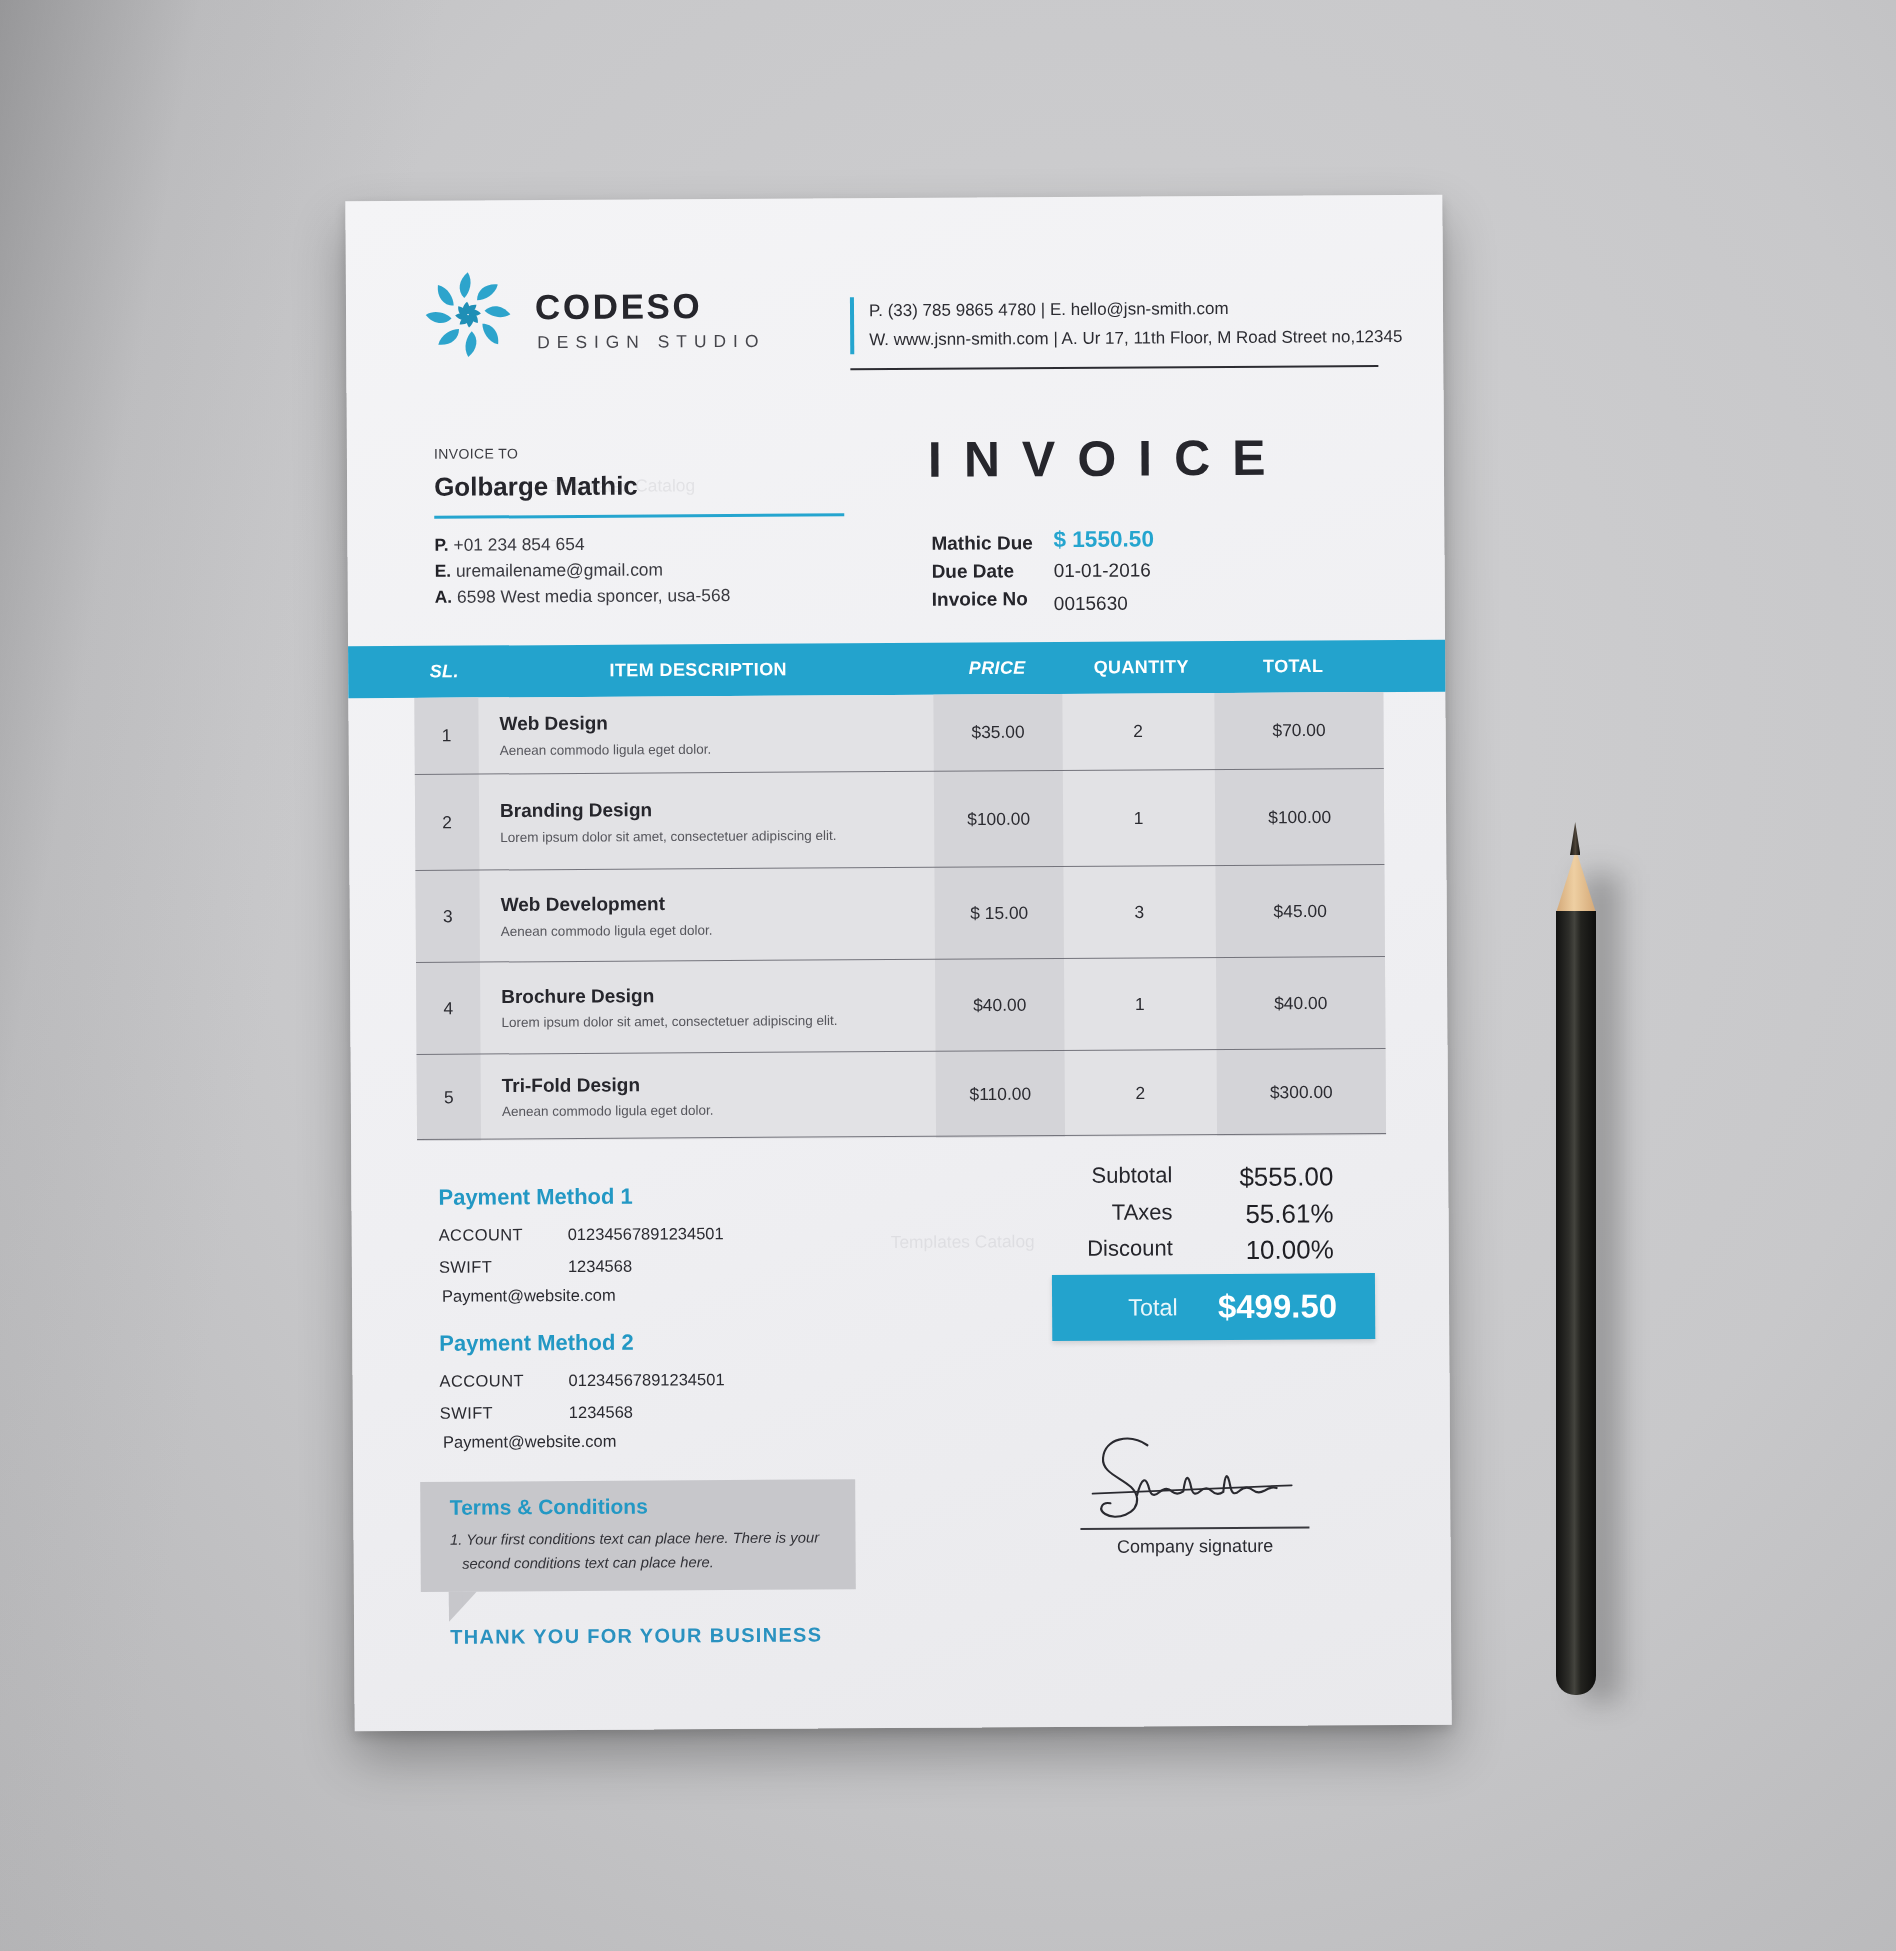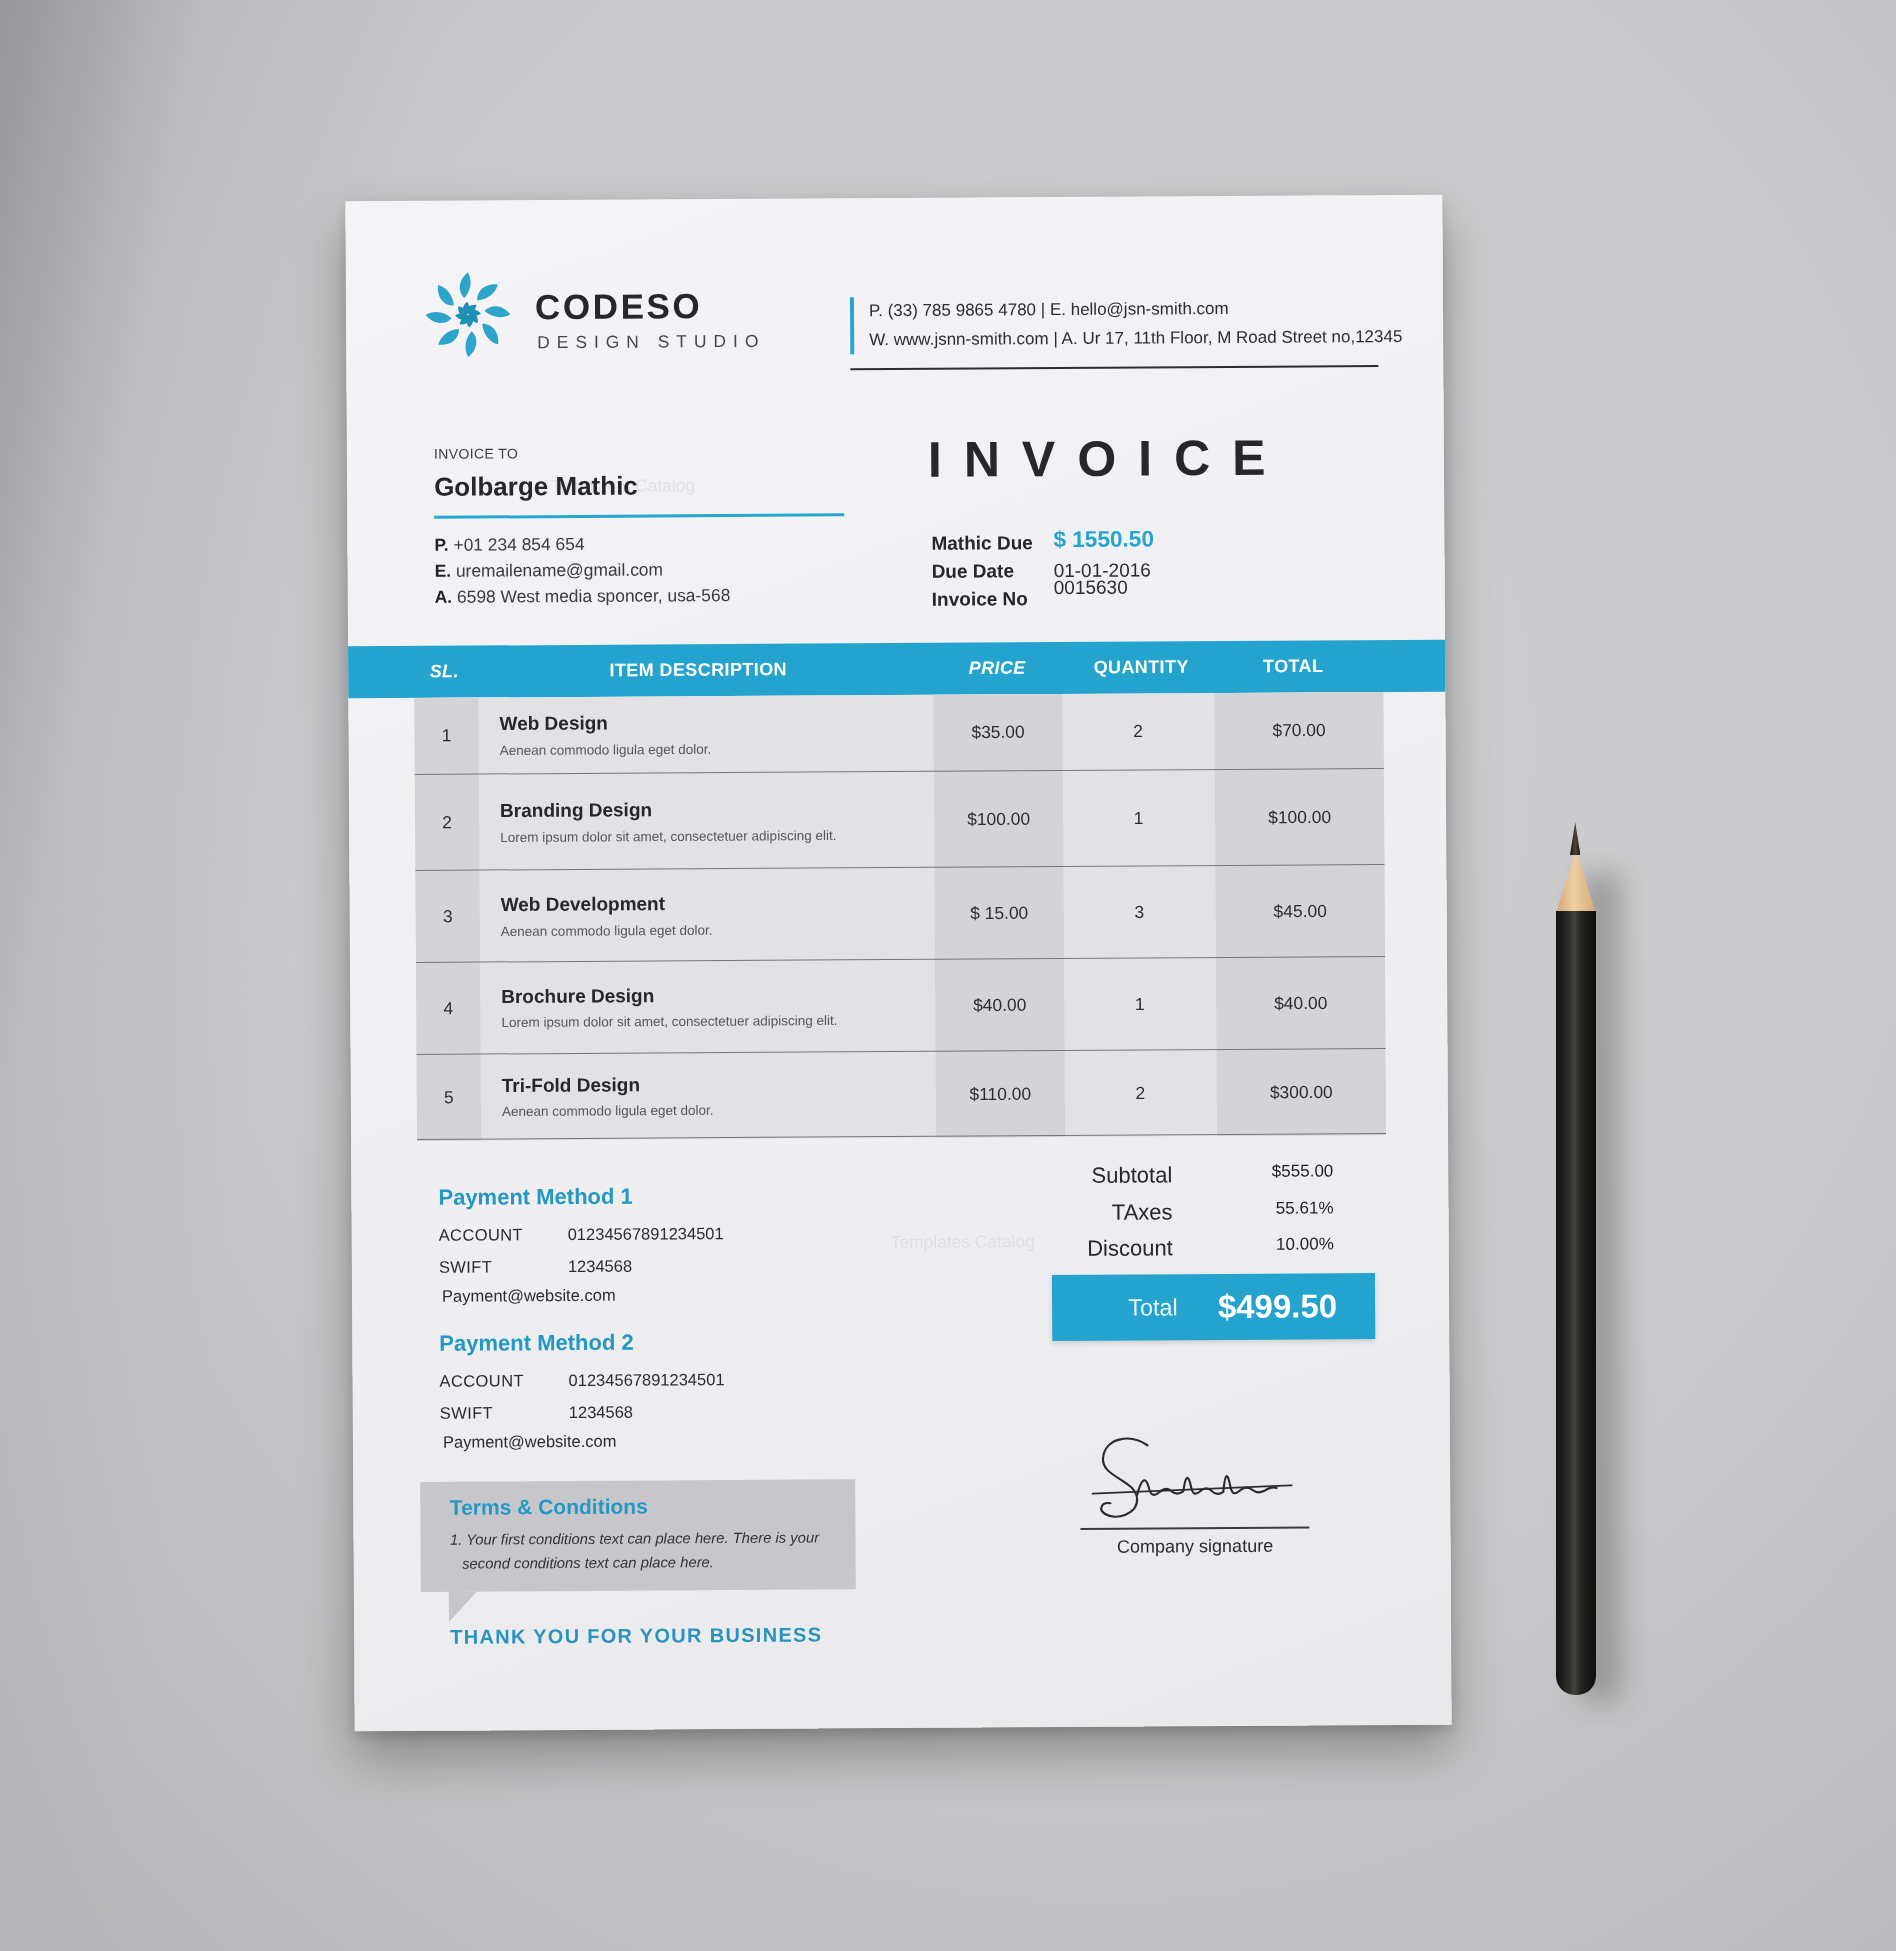--- a/index.html
+++ b/index.html
@@ -53,21 +53,21 @@
   .c-price{left:519px;width:129px;text-align:center;font-size:17.4px;color:#2b2b31;}
   .c-qty{left:648px;width:151px;text-align:center;font-size:17.4px;color:#2b2b31;}
   .c-total{left:800px;width:169px;text-align:center;font-size:17.4px;color:#2b2b31;}
   
   .pay-head{left:87px;font-size:22px;font-weight:bold;color:#2398c4;}
   .pay-label{left:87px;font-size:16.5px;color:#2b2b31;letter-spacing:0.4px;}
   .pay-value{left:216px;font-size:16.5px;color:#2b2b31;}
   .pay-email{left:90px;font-size:16.5px;color:#2b2b31;}
   
   .sum-label{font-size:22px;color:#26262c;width:256px;left:565px;text-align:right;}
-  .sum-value{font-size:17px;color:#1f1f24;width:158px;left:824px;text-align:right;}
+  .sum-value{font-size:26px;color:#1f1f24;width:158px;left:824px;text-align:right;}
   .total-box{left:700px;top:1078px;width:323px;height:66px;background:#23a3cd;
              display:flex;align-items:center;box-shadow:0 2.6px 5.2px rgba(0,0,0,.12);}
   .total-label{margin-left:76px;font-size:23.5px;color:#e9f6fb;}
   .total-value{margin-left:auto;margin-right:38px;font-size:33px;font-weight:bold;color:#ffffff;}
   
   .sig-svg{left:718px;top:1232px;width:249px;height:94px;}
   .sig-line{left:727px;top:1331px;width:229px;height:1.7px;background:#3a3a40;}
   .sig-caption{left:727px;top:1340px;width:229px;text-align:center;font-size:18px;color:#2b2b31;}
   
   .terms-box{left:67px;top:1281px;width:435px;height:110px;background:#c7c7cb;}
@@ -133,21 +133,21 @@
     <div class="abs invto-row" style="top:334px;"><b>P.</b> <span>+01 234 854 654</span></div>
     <div class="abs invto-row" style="top:360px;"><b>E.</b> <span>uremailename@gmail.com</span></div>
     <div class="abs invto-row" style="top:386px;"><b>A.</b> <span>6598 West media sponcer, usa-568</span></div>
 
     <div class="abs inv-title">INVOICE</div>
     <div class="abs meta-label" style="top:335px;">Mathic Due</div>
     <div class="abs meta-value due" style="top:330px;">$ 1550.50</div>
     <div class="abs meta-label" style="top:363px;">Due Date</div>
     <div class="abs meta-value" style="top:363px;">01-01-2016</div>
     <div class="abs meta-label" style="top:391px;">Invoice No</div>
-    <div class="abs meta-value" style="top:380px;">0015630</div>
+    <div class="abs meta-value" style="top:396px;">0015630</div>
 
     <div class="abs thead">
       <span style="left:96px;font-style:italic;">SL.</span>
       <span style="left:350px;">ITEM DESCRIPTION</span>
       <span style="left:649px;font-style:italic;">PRICE</span>
       <span style="left:793px;">QUANTITY</span>
       <span style="left:945px;">TOTAL</span>
     </div>
 
     <div class="abs tbody">

